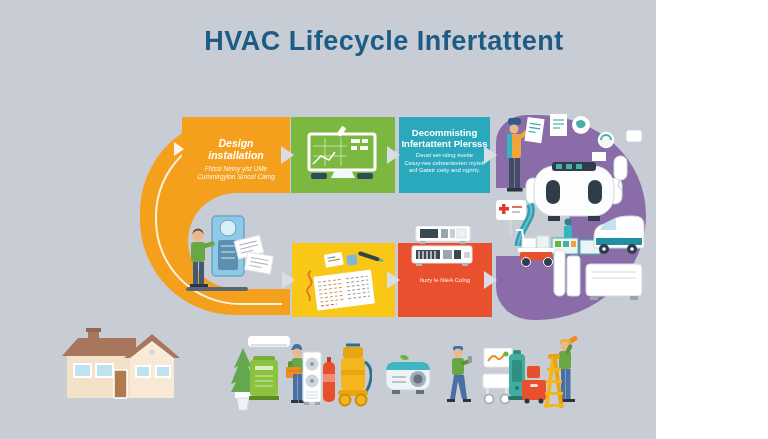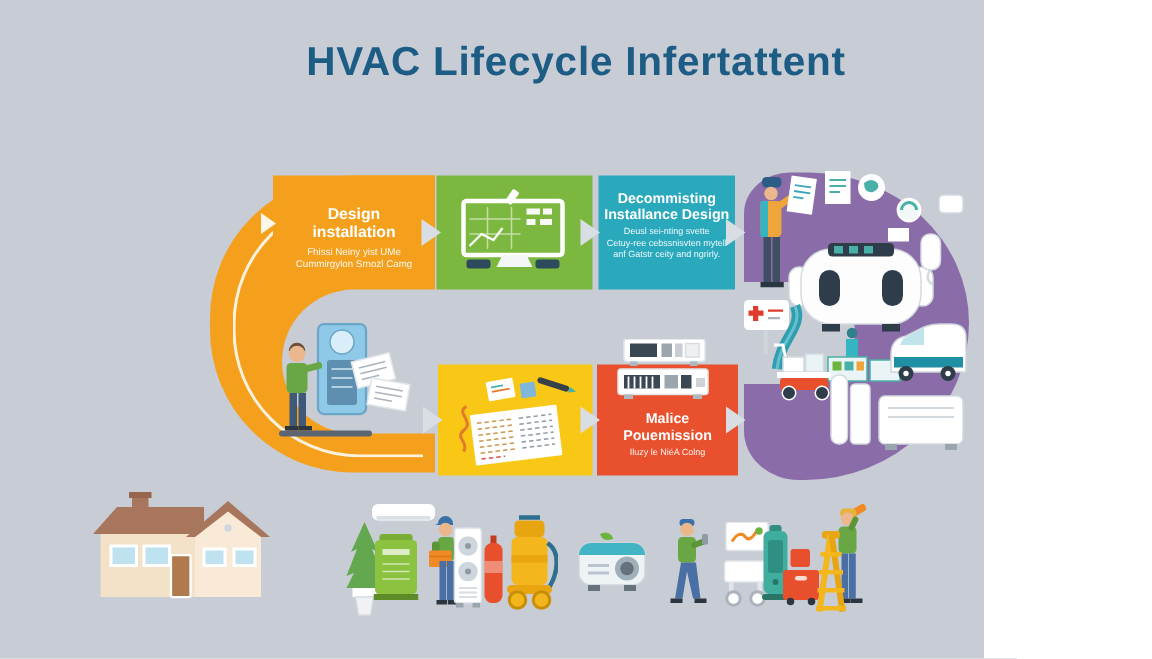--- a/index.html
+++ b/index.html
@@ -32,21 +32,21 @@
     background:#8a6ca8; border-radius:34px 118px 120px 40px / 30px 110px 115px 36px; z-index:1;
   }
   .arc-right-notch{
     position:absolute; left:496px; top:188px; width:74px; height:68px;
     background:#c7ccd5; border-radius:0 34px 34px 0; z-index:2;
   }
   
   .stage{position:absolute; z-index:3; box-sizing:border-box; text-align:center; color:#fff;}
   .stage-label{white-space:pre-line; font-weight:bold; line-height:1.18;}
   .stage-sub{white-space:pre-line; line-height:1.25; opacity:.92; margin-top:3px;}
-  #box-design{left:182px; top:117px; width:108px; height:75px; background:#f4a01d; padding-top:20px;}
+  #box-design{left:182px; top:117px; width:108px; height:75px; background:#f4a01d; padding-top:20px;font-style:italic;}
   #box-design .stage-label{font-size:10.5px;}
   #box-design .stage-sub{font-size:6.5px;}
   #box-planning{left:291px; top:117px; width:104px; height:76px; background:#7cb83f;}
   #box-decommissioning{left:399px; top:117px; width:91px; height:76px; background:#2aa9bd; padding-top:10px;}
   #box-decommissioning .stage-label{font-size:9.5px;}
   #box-decommissioning .stage-sub{font-size:6px;}
   #box-documentation{left:292px; top:243px; width:103px; height:74px; background:#f9c715;}
   #box-maintenance{left:398px; top:243px; width:94px; height:74px; background:#e9512e; padding-top:31px;}
   #box-maintenance .stage-label{font-size:9.5px;}
   #box-maintenance .stage-sub{font-size:6px;}
@@ -98,21 +98,21 @@
           <rect x="55" y="20" width="8" height="4"></rect>
       </g>
       <polygon points="30,44 46,44 50,52 26,52" fill="#f4f7f8"></polygon>
       <rect x="6" y="47" width="16" height="6" rx="2" fill="#2e4b5e"></rect>
       <rect x="52" y="47" width="16" height="6" rx="2" fill="#2e4b5e"></rect>
     </svg>
   </div>
 
   <div class="stage" id="box-decommissioning">
     <div class="stage-label">Decommisting
-Installance Design</div>
+Infertattent Plersss</div>
     <div class="stage-sub">Deusl sei-nting svette
 Cetuy-ree cebssnisvten mytell
 anf Gatstr ceity and ngrirly.</div>
   </div>
 
   <div class="stage" id="box-documentation">
     <svg width="86" height="62" viewBox="0 0 86 62" style="position:absolute;left:9px;top:6px;">
       <path d="M10,22 c-8,4 6,10 -2,16 c-6,5 4,8 0,14" stroke="#e07b2a" stroke-width="2" fill="none"></path>
       <g transform="rotate(-10 34 12)">
         <rect x="24" y="4" width="18" height="13" rx="1" fill="#ffffff"></rect>
@@ -141,22 +141,20 @@
             <line x1="46" y1="42" x2="68" y2="42"></line>
           <line x1="46" y1="46" x2="68" y2="46"></line>
             <line x1="46" y1="50" x2="68" y2="50"></line>
         </g>
         <line x1="18" y1="54" x2="34" y2="54" stroke="#d9534f" stroke-width="1" stroke-dasharray="3 2"></line>
       </g>
     </svg>
   </div>
 
   <div class="stage" id="box-maintenance">
-    <div class="stage-label">Malice
-Pouemission</div>
     <div class="stage-sub">Iluzy le NiéA Colng</div>
   </div>
 
   <svg class="ill" style="left:408px;top:226px;" width="72" height="46" viewBox="0 0 72 46">
     <rect x="8" y="0" width="54" height="15" rx="2" fill="#ffffff" stroke="#e2e6ea"></rect>
     <rect x="12" y="3" width="18" height="9" fill="#3a4854"></rect>
     <rect x="33" y="3" width="7" height="9" fill="#9aa5ad"></rect>
     <rect x="42" y="3" width="5" height="9" fill="#c7cdd2"></rect>
     <rect x="49" y="3" width="9" height="9" fill="#eef1f3" stroke="#d8dde2"></rect>
     <rect x="12" y="15" width="5" height="3" fill="#aeb7be"></rect>

